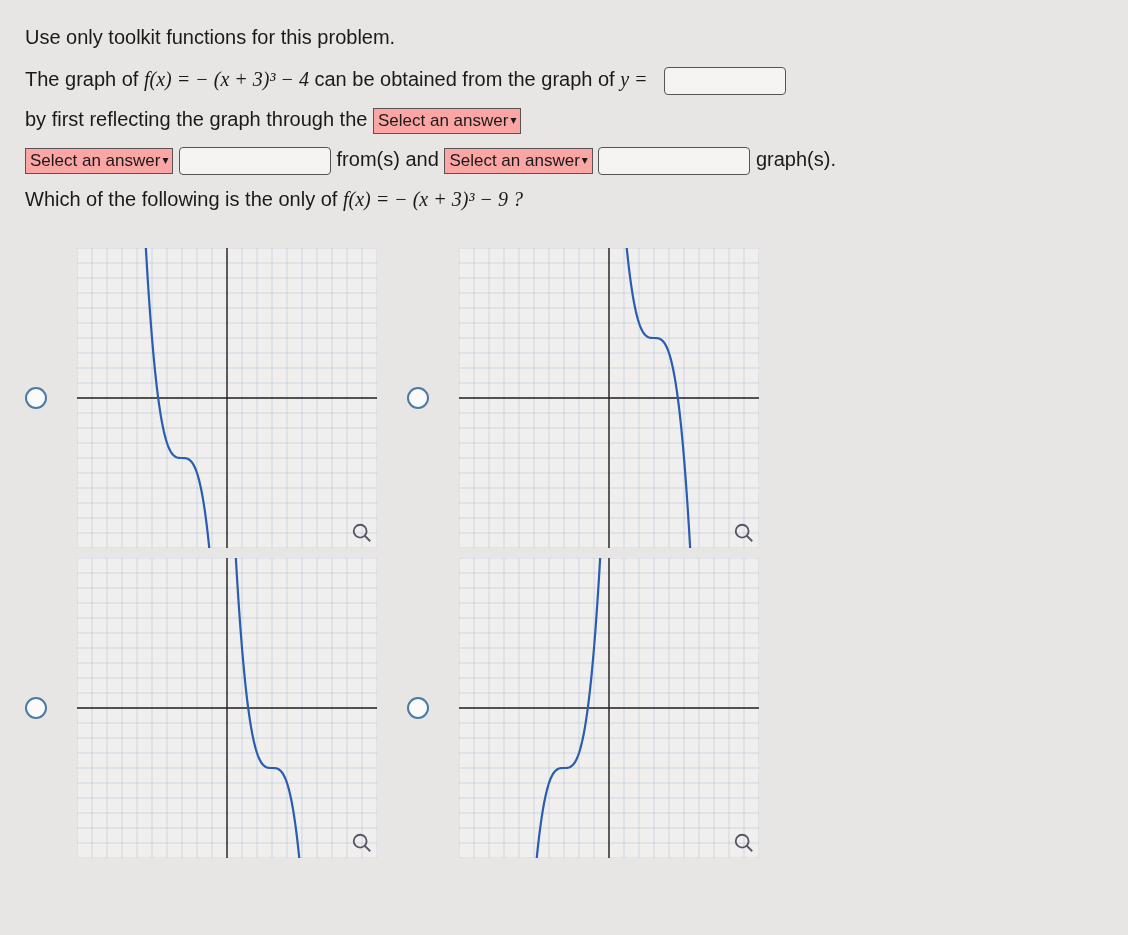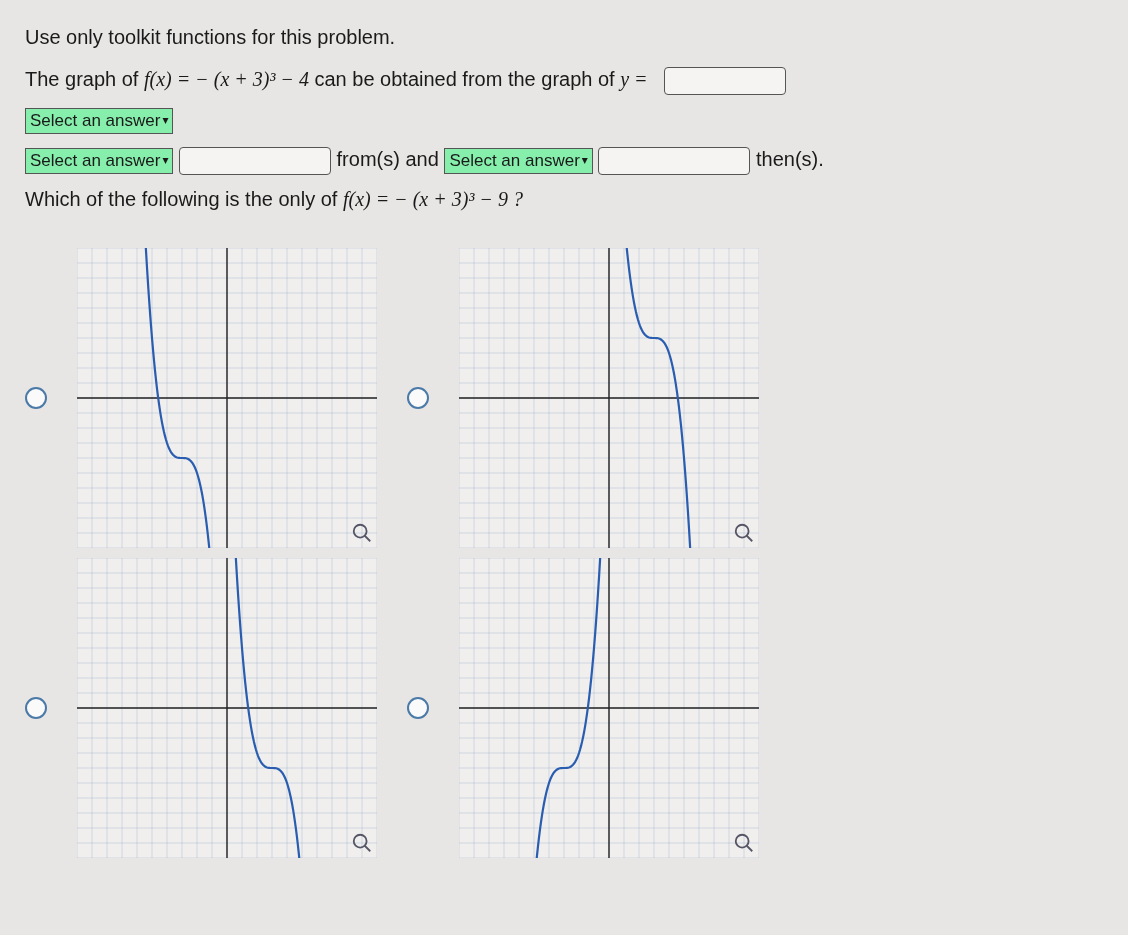--- a/index.html
+++ b/index.html
@@ -26,21 +26,21 @@
     vertical-align: middle;
     background: #f5f4f2;
   }
   .select-box {
     display: inline-flex;
     align-items: center;
     border: 1.5px solid #555;
     padding: 0 4px;
     height: 24px;
     vertical-align: middle;
-    background: #86efac;
+    background: #fca5a5;
     font-size: 17px;
   }
   .chev { font-size: 12px; margin-left: 2px; }
   .options {
     display: grid;
     grid-template-columns: auto auto auto auto;
     gap: 10px 30px;
     margin-top: 30px;
     align-items: center;
     width: fit-content;
@@ -68,40 +68,41 @@
 
 <div class="problem-line">
   <span>The graph of </span>
   <span class="math">f(x) = − (x + 3)³ − 4</span>
   <span> can be obtained from the graph of </span>
   <span class="math">y =</span>
   &nbsp;&nbsp;<span class="textbox"></span>
 </div>
 
 <div class="problem-line">
+  <span>by first reflecting the graph through the </span>
   <span class="select-box">
     <span>Select an answer</span>
     <span class="chev">▾</span>
   </span>
 </div>
 
 <div class="problem-line">
   <span class="select-box">
     <span>Select an answer</span>
     <span class="chev">▾</span>
   </span>
   <span class="textbox" style="min-width:150px"></span>
   <span>from(s)</span>
   <span> and </span>
   <span class="select-box">
     <span>Select an answer</span>
     <span class="chev">▾</span>
   </span>
   <span class="textbox" style="min-width:150px"></span>
-  <span>then(s).</span>
+  <span>graph(s).</span>
 </div>
 
 <div class="problem-line">
   <span>Which of the following is the only of </span>
   <span class="math">f(x) = − (x + 3)³ − 9 ?</span>
 </div>
 
 <div class="options">
   <div class="radio"></div>
   <div class="graph-wrap">

